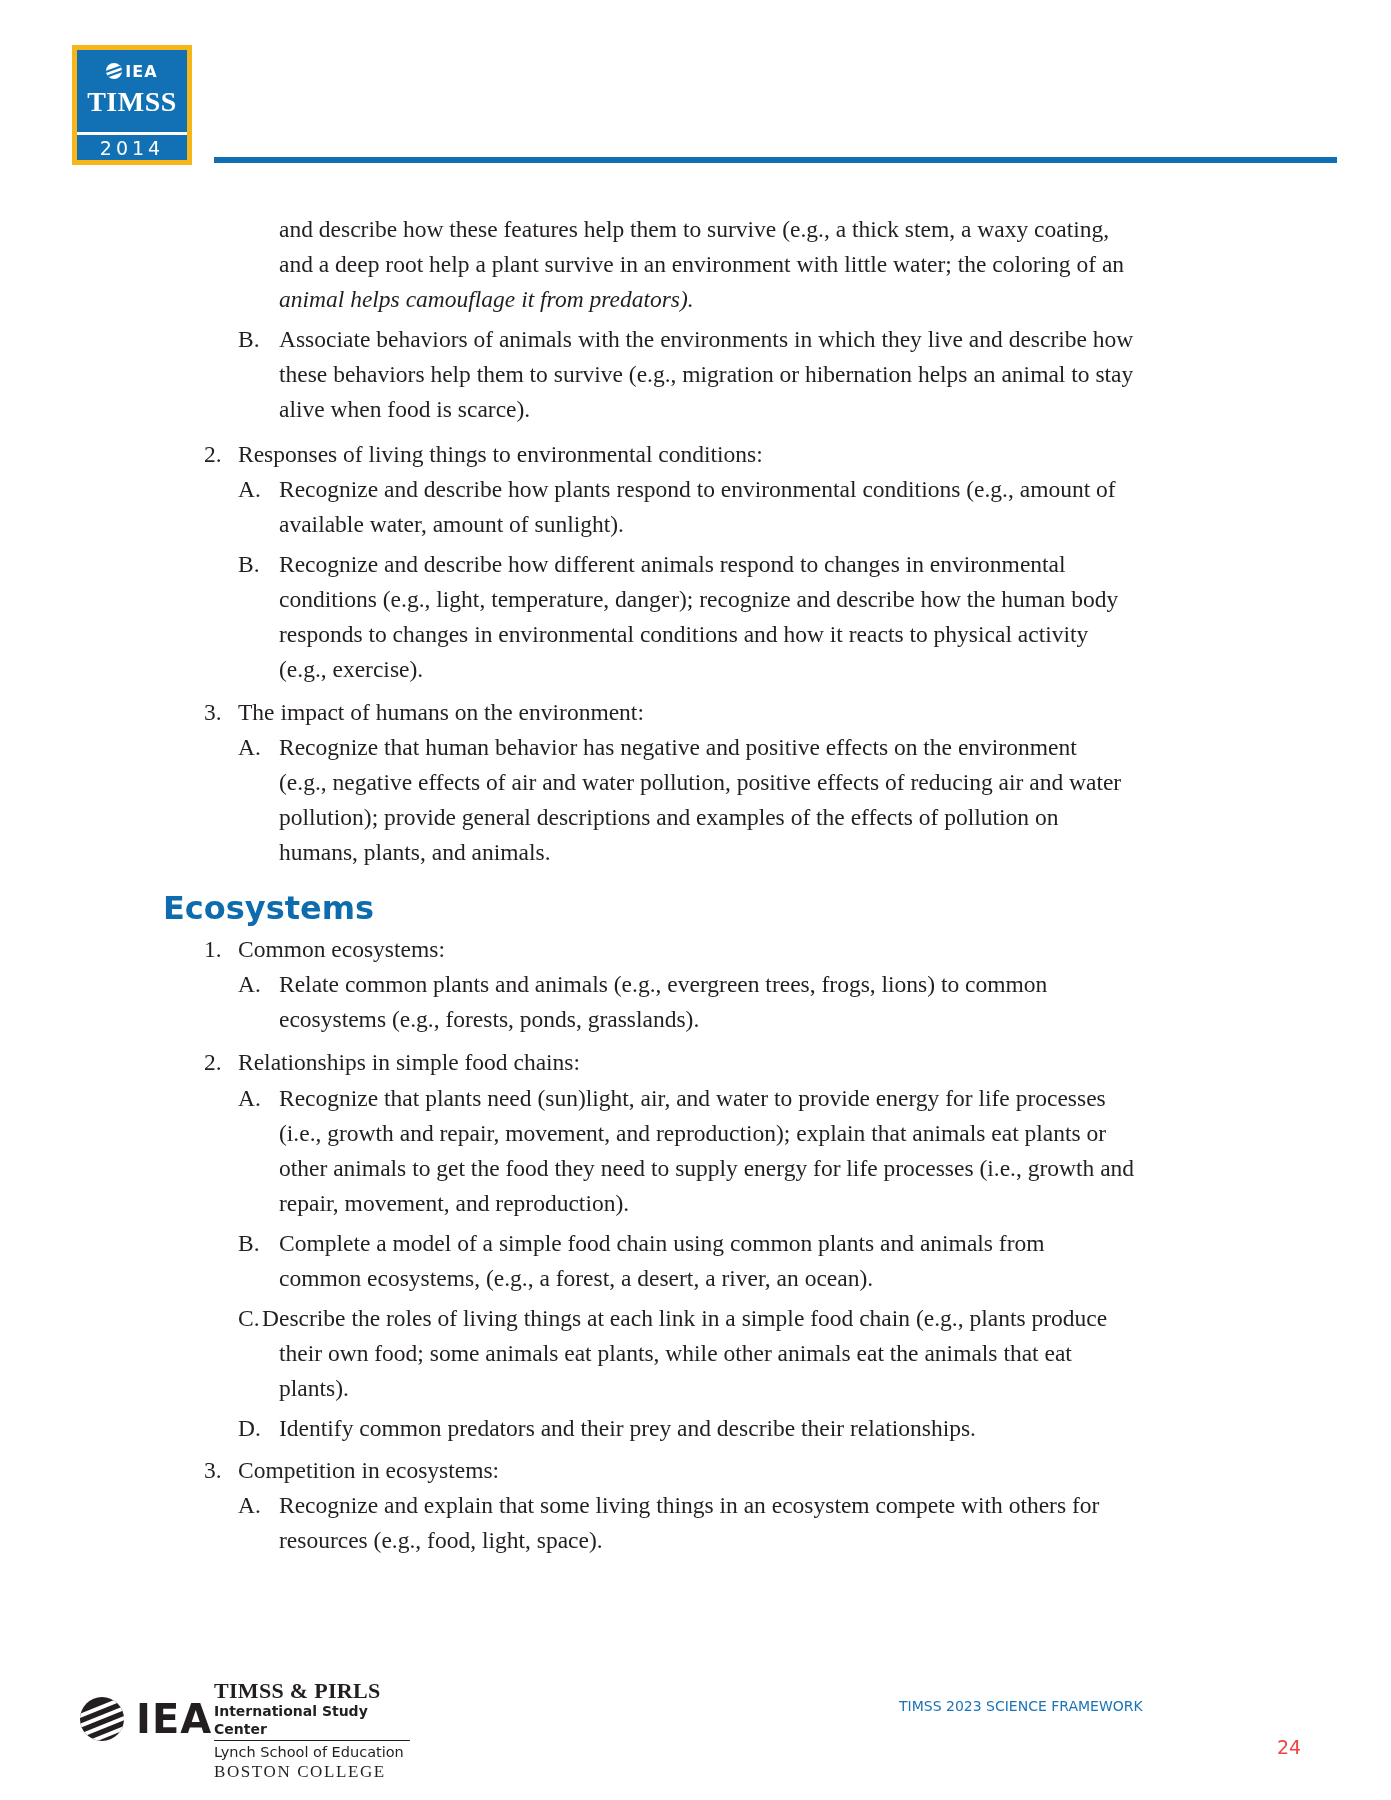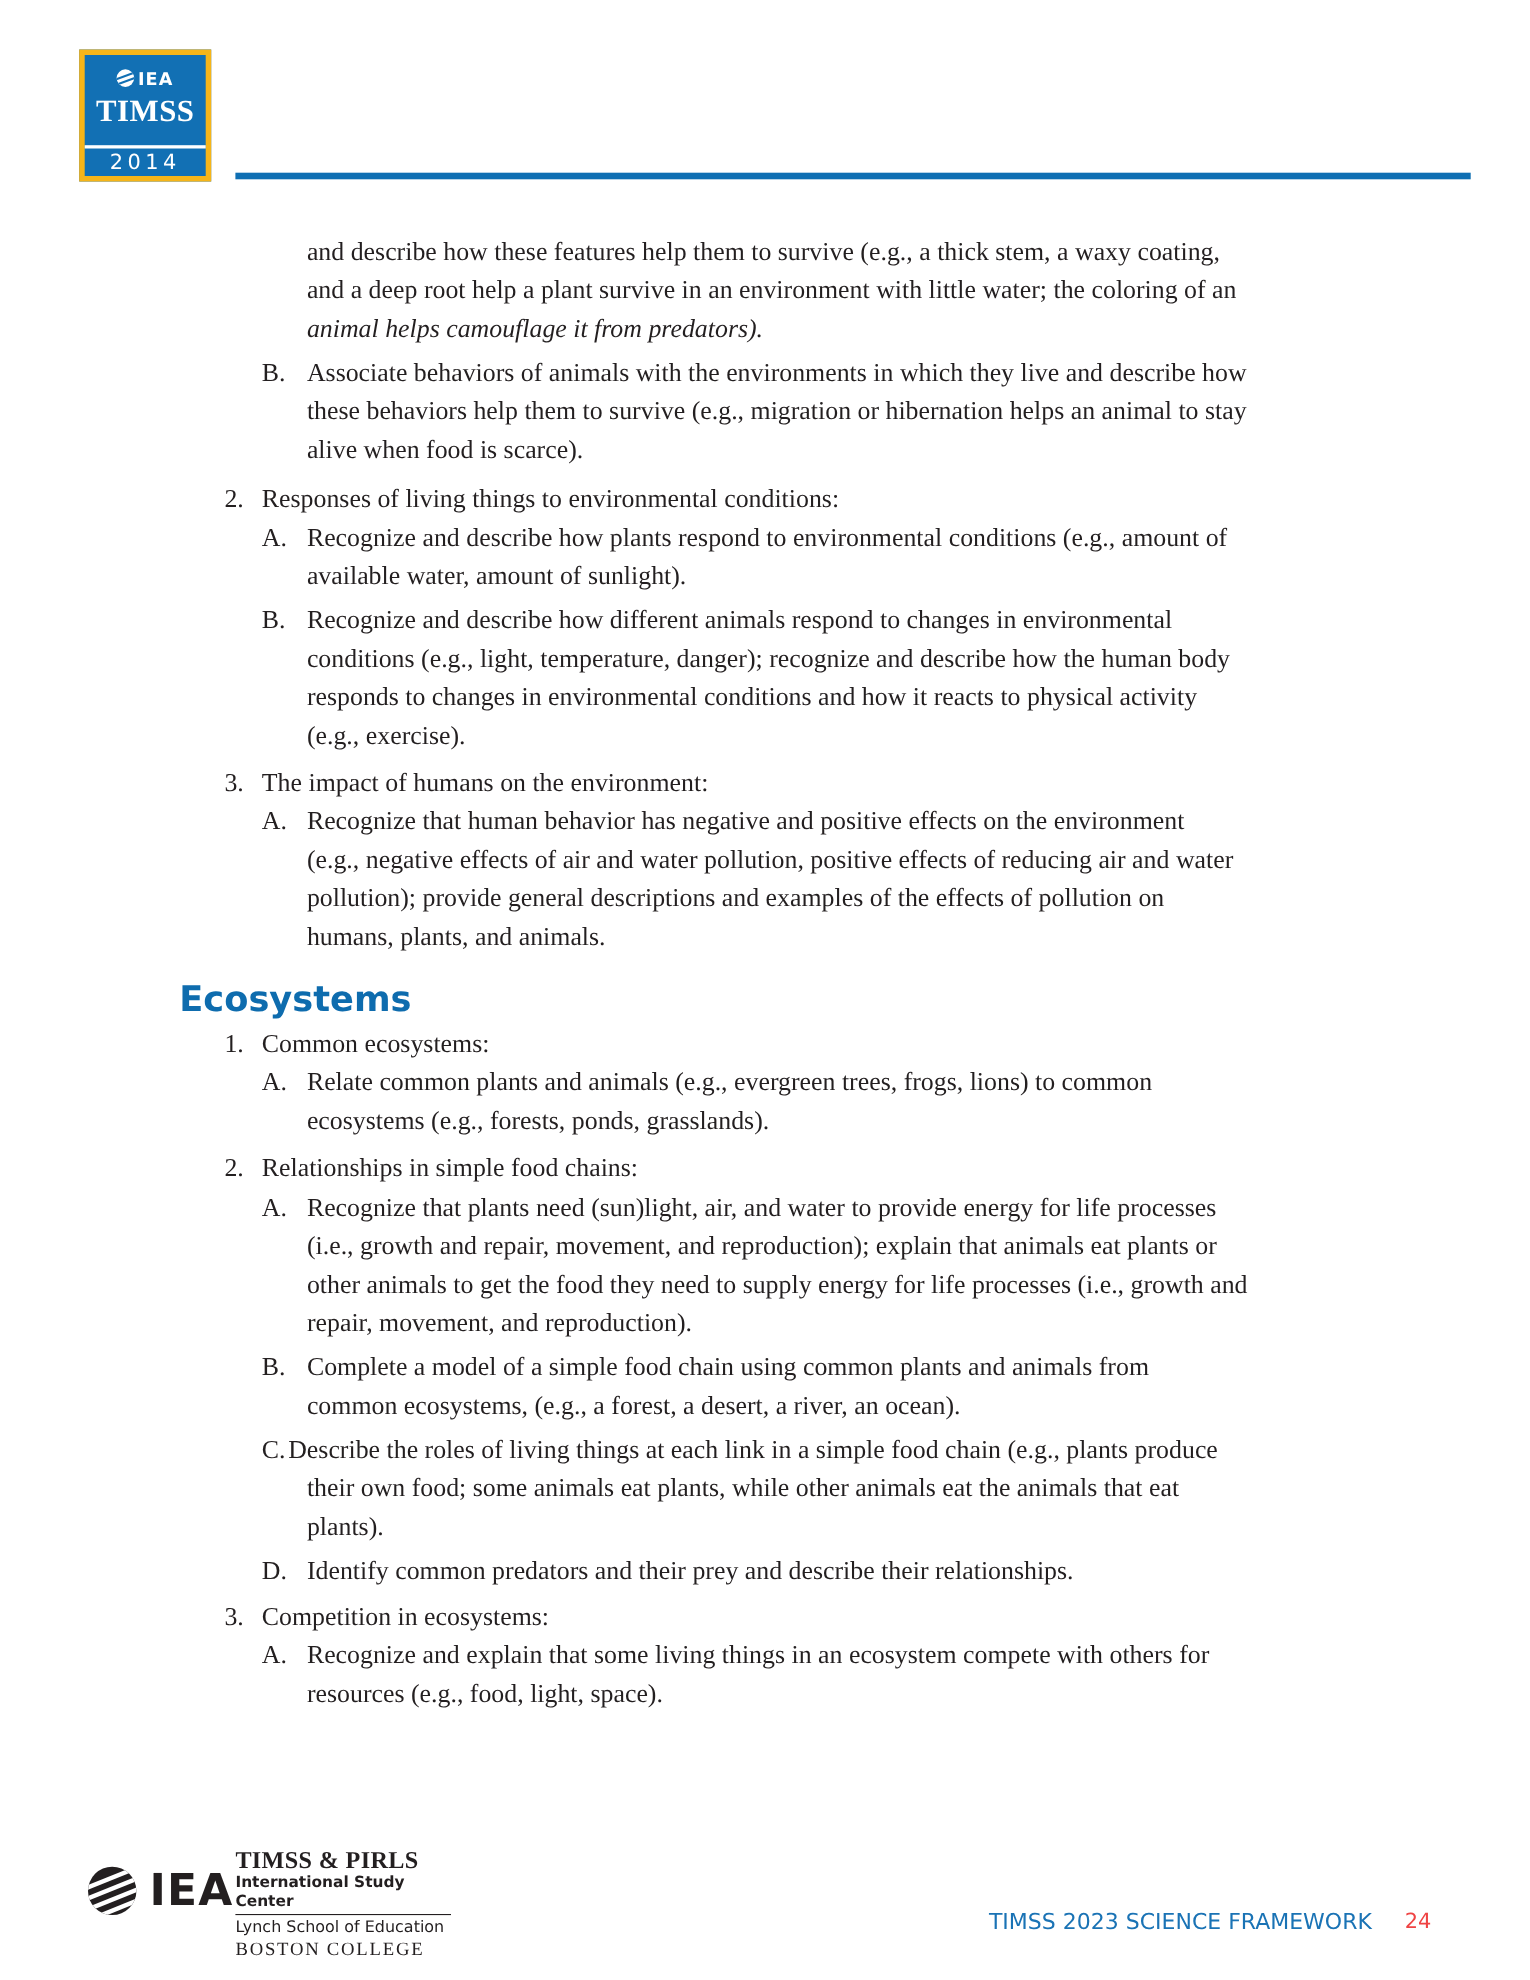--- a/index.html
+++ b/index.html
@@ -30,21 +30,21 @@
 
     
     .f-globe { position: absolute; left: 80px; top: 1697px; width: 44px; height: 44px; border-radius: 50%; background: #231f20; overflow: hidden; }
     .f-globe span { position: absolute; left: -6px; right: -6px; height: 4px; background: #fff; transform: rotate(-22deg); }
     .f-iea { position: absolute; left: 136px; top: 1696px; font-size: 40px; font-weight: bold; color: #231f20; letter-spacing: 1px; line-height: 46px; }
     .f-block { position: absolute; left: 214px; top: 1680px; width: 196px; color: #231f20; }
     .f-tp { font-size: 22px; font-weight: bold; line-height: 22px; letter-spacing: 0.3px; }
     .f-isc { font-size: 14px; font-weight: bold; line-height: 18px; border-bottom: 1px solid #231f20; padding-bottom: 2px; }
     .f-lynch { font-size: 14.5px; line-height: 19px; margin-top: 2px; }
     .f-bc { font-size: 17px; line-height: 20px; letter-spacing: 1.6px; }
-    .f-title { position: absolute; left: 899px; top: 1735px; font-size: 20px; color: #1a73b5; line-height: 24px; }
+    .f-title { position: absolute; left: 899px; top: 1694px; font-size: 14px; color: #1a73b5; line-height: 24px; }
     .f-page { position: absolute; left: 1277px; top: 1735px; font-size: 19px; color: #ef4444; line-height: 24px; }
   </style>
 </head>
 <body>
 
 <div class="logo">
   <div class="iea-row sans">
     <span class="globe"></span><span>IEA</span>
   </div>
   <div class="timss serif">TIMSS</div>

